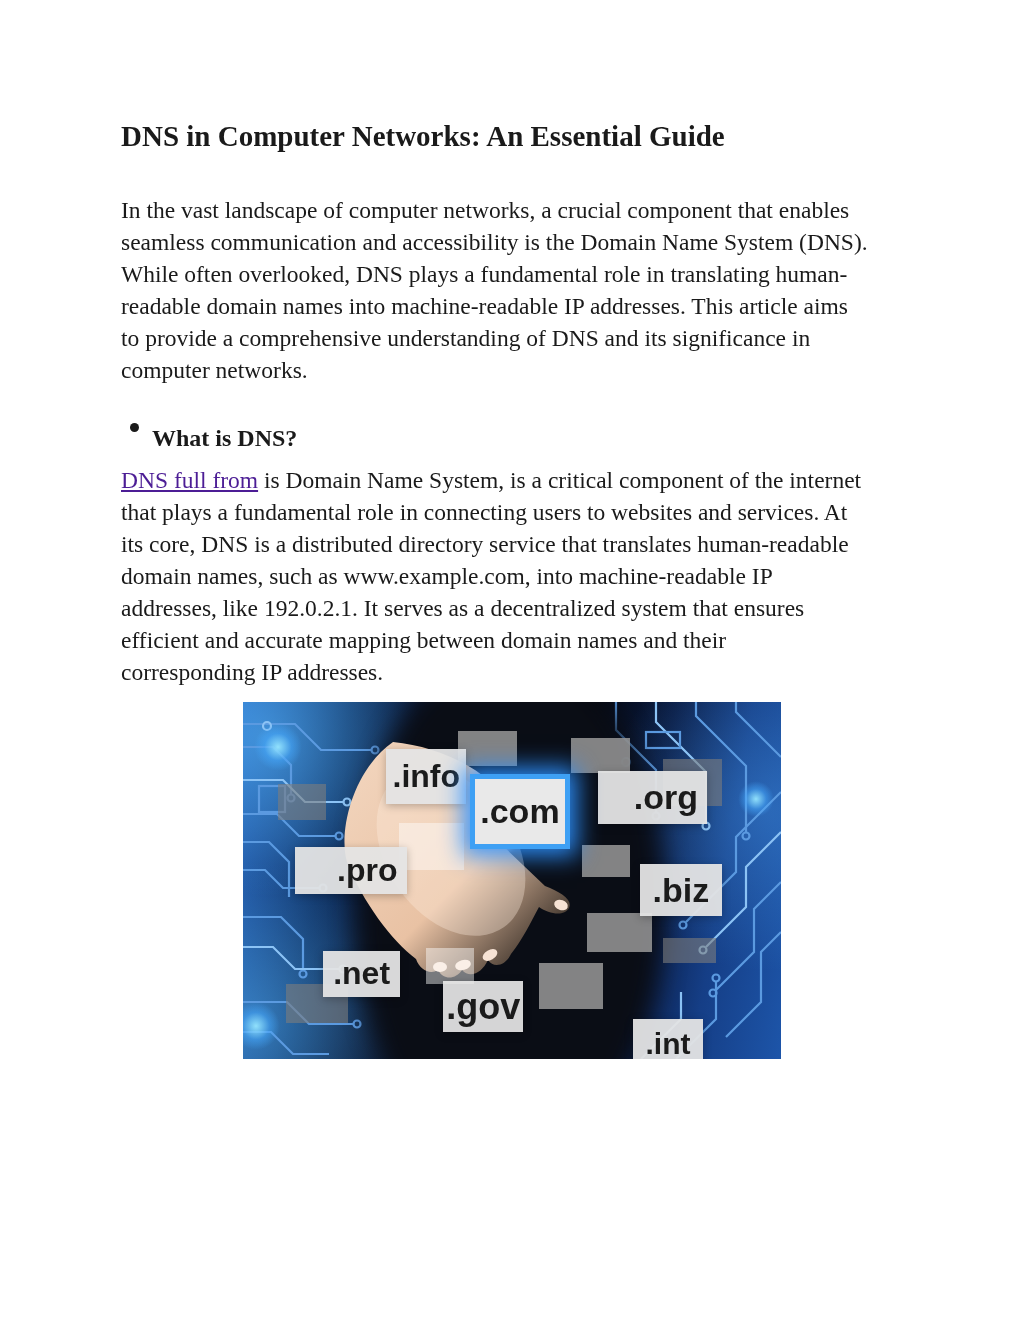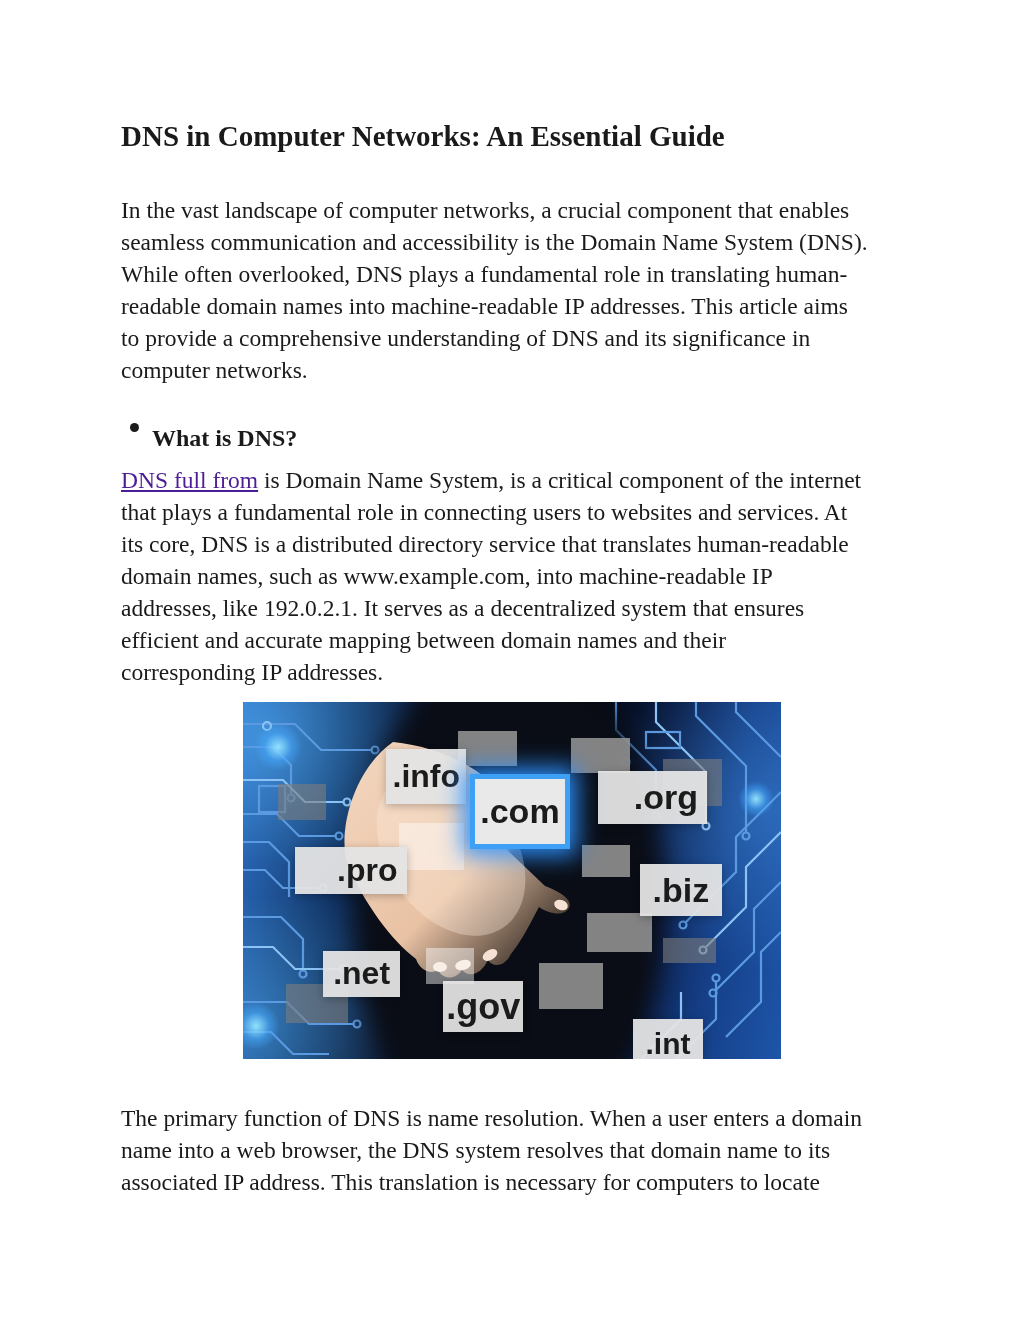--- a/index.html
+++ b/index.html
@@ -249,17 +249,14 @@
       </div>
     <div class="tld tld-gov">
         <span>.gov</span>
       </div>
     <div class="tld tld-int">
         <span>.int</span>
       </div>
 
   </figure>
 
-  <p class="body-text closing">The primary function of DNS is name resolution. When a user enters a domain
-name into a web browser, the DNS system resolves that domain name to its
-associated IP address. This translation is necessary for computers to locate</p>
 
 </div>
 
 </body></html>

